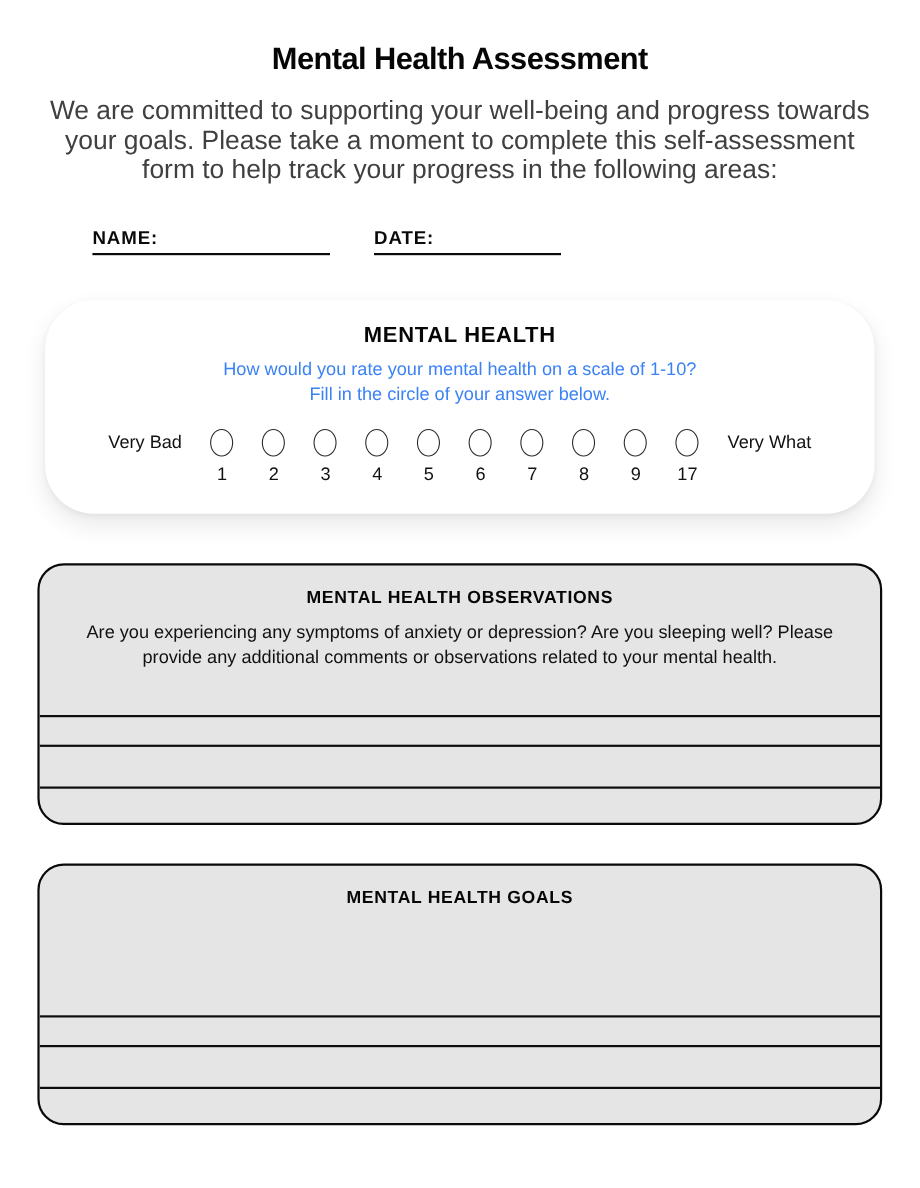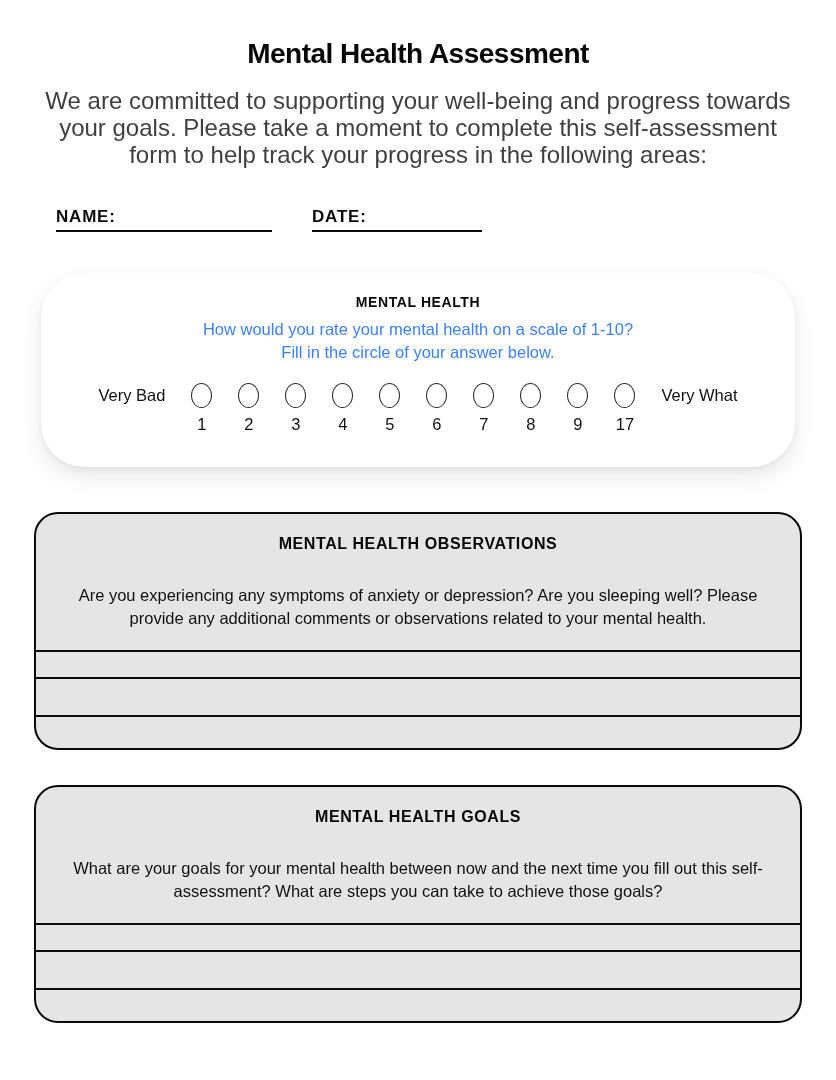--- a/index.html
+++ b/index.html
@@ -31,20 +31,21 @@
     color: #404040;
   }
 
   
   .fields-row {
     margin-top: 36px;
     padding-left: 56px;
     display: flex;
     align-items: flex-start;
     gap: 40px;
+    margin-left: 28px;
   }
   .field { display: flex; align-items: flex-end; }
   .field-name  { width: 216px; }
   .field-date  { width: 170px; }
   .field-inner {
     width: 100%;
     border-bottom: 2.5px solid #0a0a0a;
     padding-bottom: 3px;
     display: flex;
     align-items: baseline;
@@ -62,21 +63,21 @@
     width: 754px;
     height: 194px;
     margin: 41px auto 0;
     background: #ffffff;
     border-radius: 44px;
     box-shadow: 0 10px 22px rgba(0,0,0,0.09), 0 2px 6px rgba(0,0,0,0.05);
     padding-top: 21px;
     text-align: center;
   }
   .card-title {
-    font-size: 14px;
+    font-size: 20px;
     font-weight: 800;
     letter-spacing: 0.6px;
     color: #060606;
   }
   .card-question {
     margin-top: 8px;
     font-size: 16.5px;
     line-height: 23px;
     color: #3b82f6;
   }
@@ -127,21 +128,21 @@
   .box-observations { margin-top: 45px; }
   .box-goals        { margin-top: 35px; }
   .box-title {
     margin-top: 21px;
     font-size: 16px;
     font-weight: 800;
     letter-spacing: 0.6px;
     color: #060606;
   }
   .box-prompt {
-    margin: 31px auto 0;
+    margin: 11px auto 0;
     width: 730px;
     font-size: 16.5px;
     line-height: 23px;
     color: #111;
   }
   .rule {
     position: absolute;
     left: 0; right: 0;
     border-top: 2.4px solid #0d0d0d;
     height: 0;
@@ -231,19 +232,18 @@
   <section class="answer-box box-observations">
     <h2 class="box-title">MENTAL HEALTH OBSERVATIONS</h2>
     <p class="box-prompt">Are you experiencing any symptoms of anxiety or depression? Are you sleeping well? Please provide any additional comments or observations related to your mental health.</p>
     <div class="rule rule-1"></div>
     <div class="rule rule-2"></div>
     <div class="rule rule-3"></div>
   </section>
 
   <section class="answer-box box-goals">
     <h2 class="box-title">MENTAL HEALTH GOALS</h2>
-    <p class="box-prompt">What are your goals for your mental health between now and the next time you fill out this self-assessment? What are steps you can take to achieve those goals?</p>
     <div class="rule rule-1"></div>
     <div class="rule rule-2"></div>
     <div class="rule rule-3"></div>
   </section>
 
 </div>
 
 </body></html>

